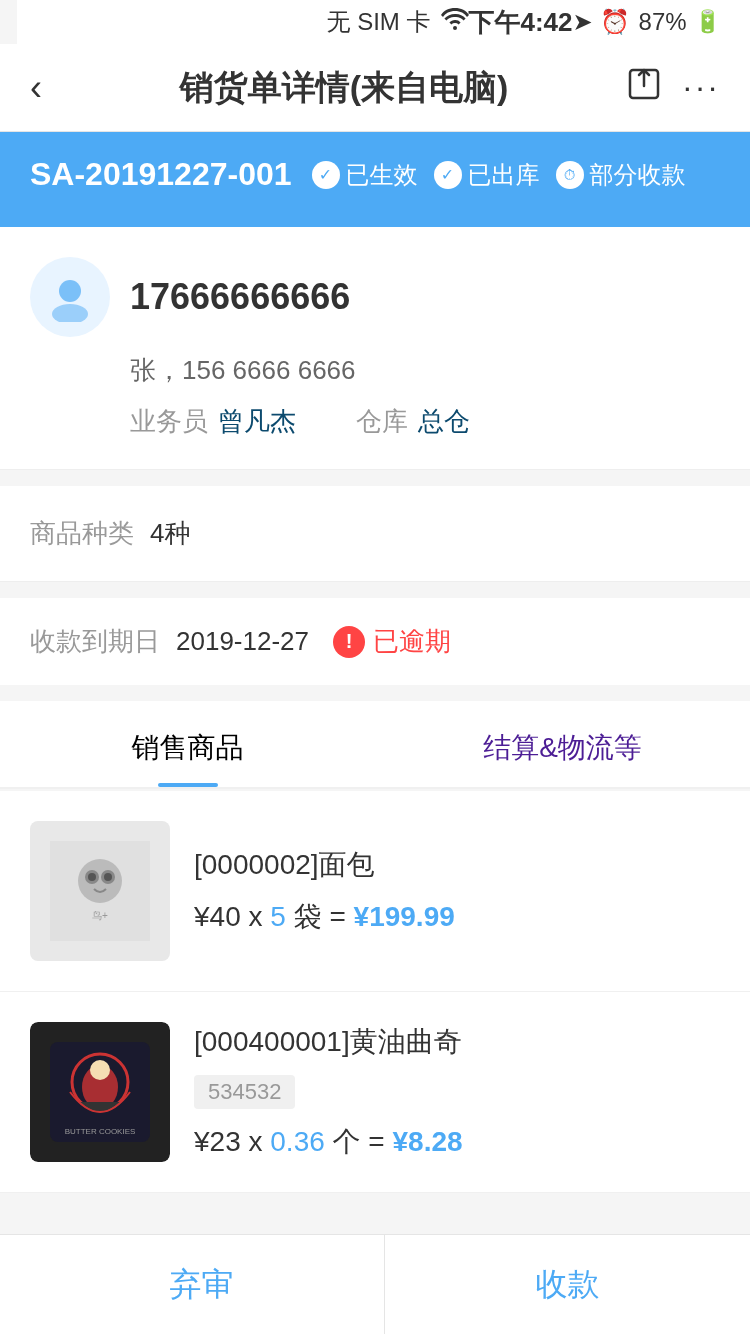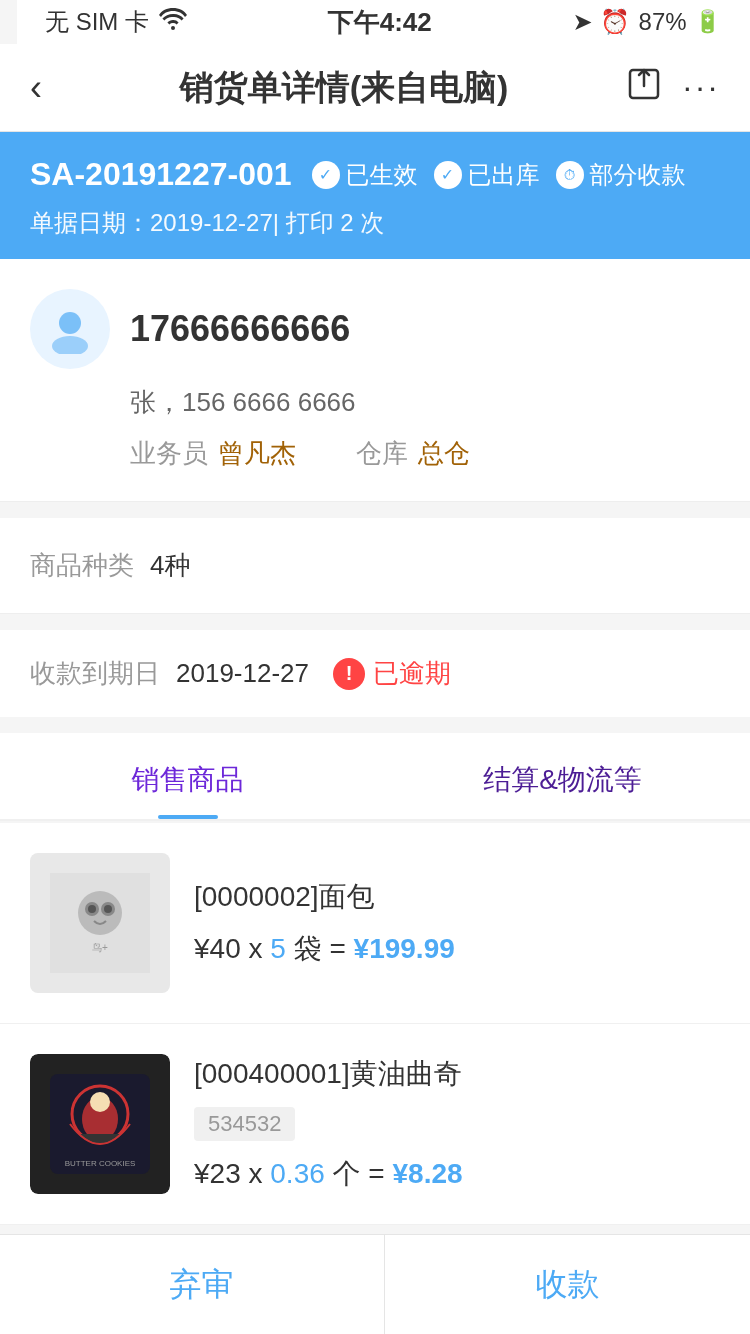--- a/index.html
+++ b/index.html
@@ -12,21 +12,21 @@
       font-size: 28px;
       color: #333;
     }
 
     
     .status-bar {
       height: 44px;
       background: #fff;
       display: flex;
       align-items: center;
-      justify-content: space-between;
+      justify-content: flex-end;
       padding: 0 28px;
       font-size: 24px;
       font-weight: 500;
       margin-left: 17px;
     }
     .status-left { display: flex; align-items: center; gap: 10px; }
     .status-center { font-size: 26px; font-weight: 600; }
     .status-right { display: flex; align-items: center; gap: 8px; font-size: 24px; }
 
     
@@ -149,21 +149,21 @@
       display: flex;
       gap: 60px;
       padding-left: 100px;
     }
     .meta-item {
       display: flex;
       gap: 10px;
       font-size: 26px;
     }
     .meta-label { color: #999; }
-    .meta-value { color: #a16207; }
+    .meta-value { color: #0c4a6e; }
 
     
     .stats-section {
       background: #fff;
       padding: 30px;
       margin-top: 16px;
       border-bottom: 1px solid #eee;
     }
     .stats-grid {
       display: flex;
@@ -241,21 +241,21 @@
     }
     .tab {
       flex: 1;
       text-align: center;
       padding: 28px 0 20px;
       font-size: 28px;
       cursor: pointer;
       position: relative;
     }
     .tab.active {
-      color: #6d28d9;
+      color: #000000;
     }
     .tab.inactive {
       color: #4c1d95;
     }
     .tab.active::after {
       content: '';
       position: absolute;
       bottom: 0;
       left: 50%;
       transform: translateX(-50%);
@@ -404,23 +404,20 @@
       <div class="badge">
         <div class="badge-icon check">✓</div>
         <span>已出库</span>
       </div>
       <div class="badge">
         <div class="badge-icon clock" style="font-size:15px;">⏱</div>
         <span>部分收款</span>
       </div>
     </div>
   </div>
-  <div class="order-date">
-    <span>单据日期：</span><span>2019-12-27</span><span>| 打印 2 次</span>
-  </div>
 </div>
 
 <div class="customer-section">
   <div class="customer-row">
     <div class="avatar">
       <svg width="50" height="50" viewBox="0 0 50 50" fill="none">
         <circle cx="25" cy="19" r="11" fill="#4DAAF5" opacity="0.7"></circle>
         <ellipse cx="25" cy="42" rx="18" ry="10" fill="#4DAAF5" opacity="0.5"></ellipse>
       </svg>
     </div>

